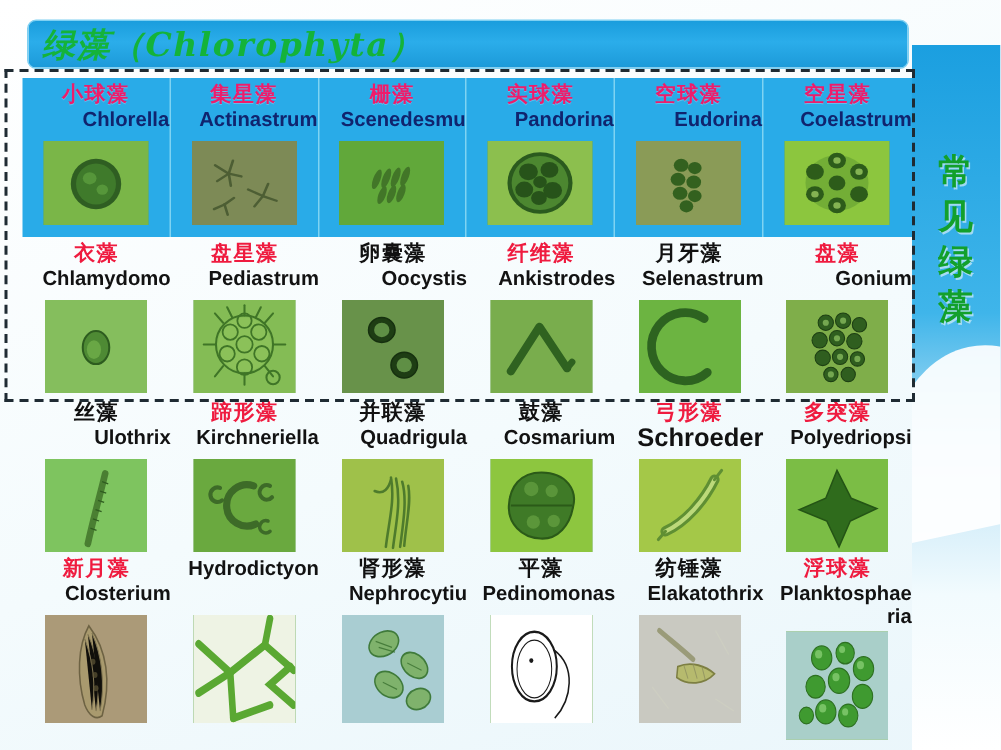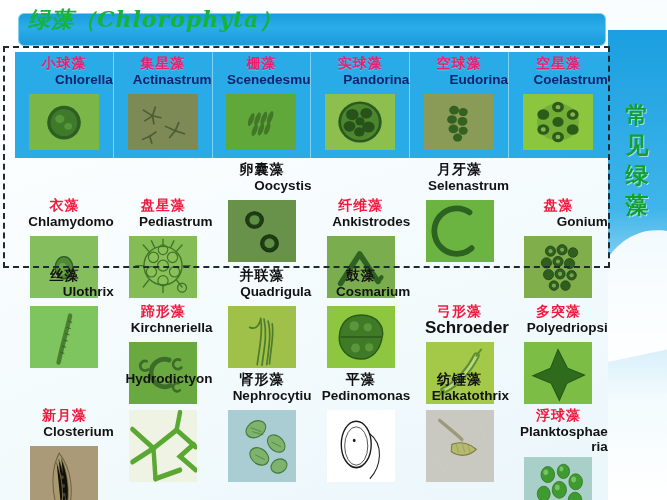--- a/index.html
+++ b/index.html
@@ -50,21 +50,21 @@
   .banner {
     position: absolute;
     left: 18px; top: 13px;
     width: 588px; height: 33px;
     background: linear-gradient(180deg,#1a9ddd 0%,#2badea 45%,#1c9ad9 100%);
     border: 1px solid #7fd0f2;
     border-radius: 6px;
   }
   .banner-title {
     position: absolute;
-    left: 28px; top: 5px;
+    left: 28px; top: 15px;
     font-family: "DejaVu Serif", serif;
     font-weight: bold;
     font-style: italic;
     font-size: 22px;
     color: #14b33a;
     letter-spacing: 1px;
     white-space: nowrap;
   }
 
   
@@ -111,21 +111,21 @@
   .la {
     font-family: "Liberation Sans", sans-serif;
     font-weight: bold;
     font-size: 13.5px;
     line-height: 15px;
     word-break: break-word;
     text-align: right;
   }
   .row-1 .cn { color: #ee1c6b; text-shadow: 0 1px 0 rgba(255,255,255,.25); }
   .row-1 .la { color: #10246e; }
-  .cn.red  { color: #ef1b3f; margin-top: 36px; }
+  .cn.red  { color: #ef1b3f; }
   .cn.blk  { color: #111111; }
   .la.blk  { color: #121212; }
   .la.big  { font-size: 17px; }
 
   .thumb {
     margin: 3px auto 0;
     width: 68px; height: 62px;
     position: relative;
     overflow: hidden;
     background: #6aa84f;

